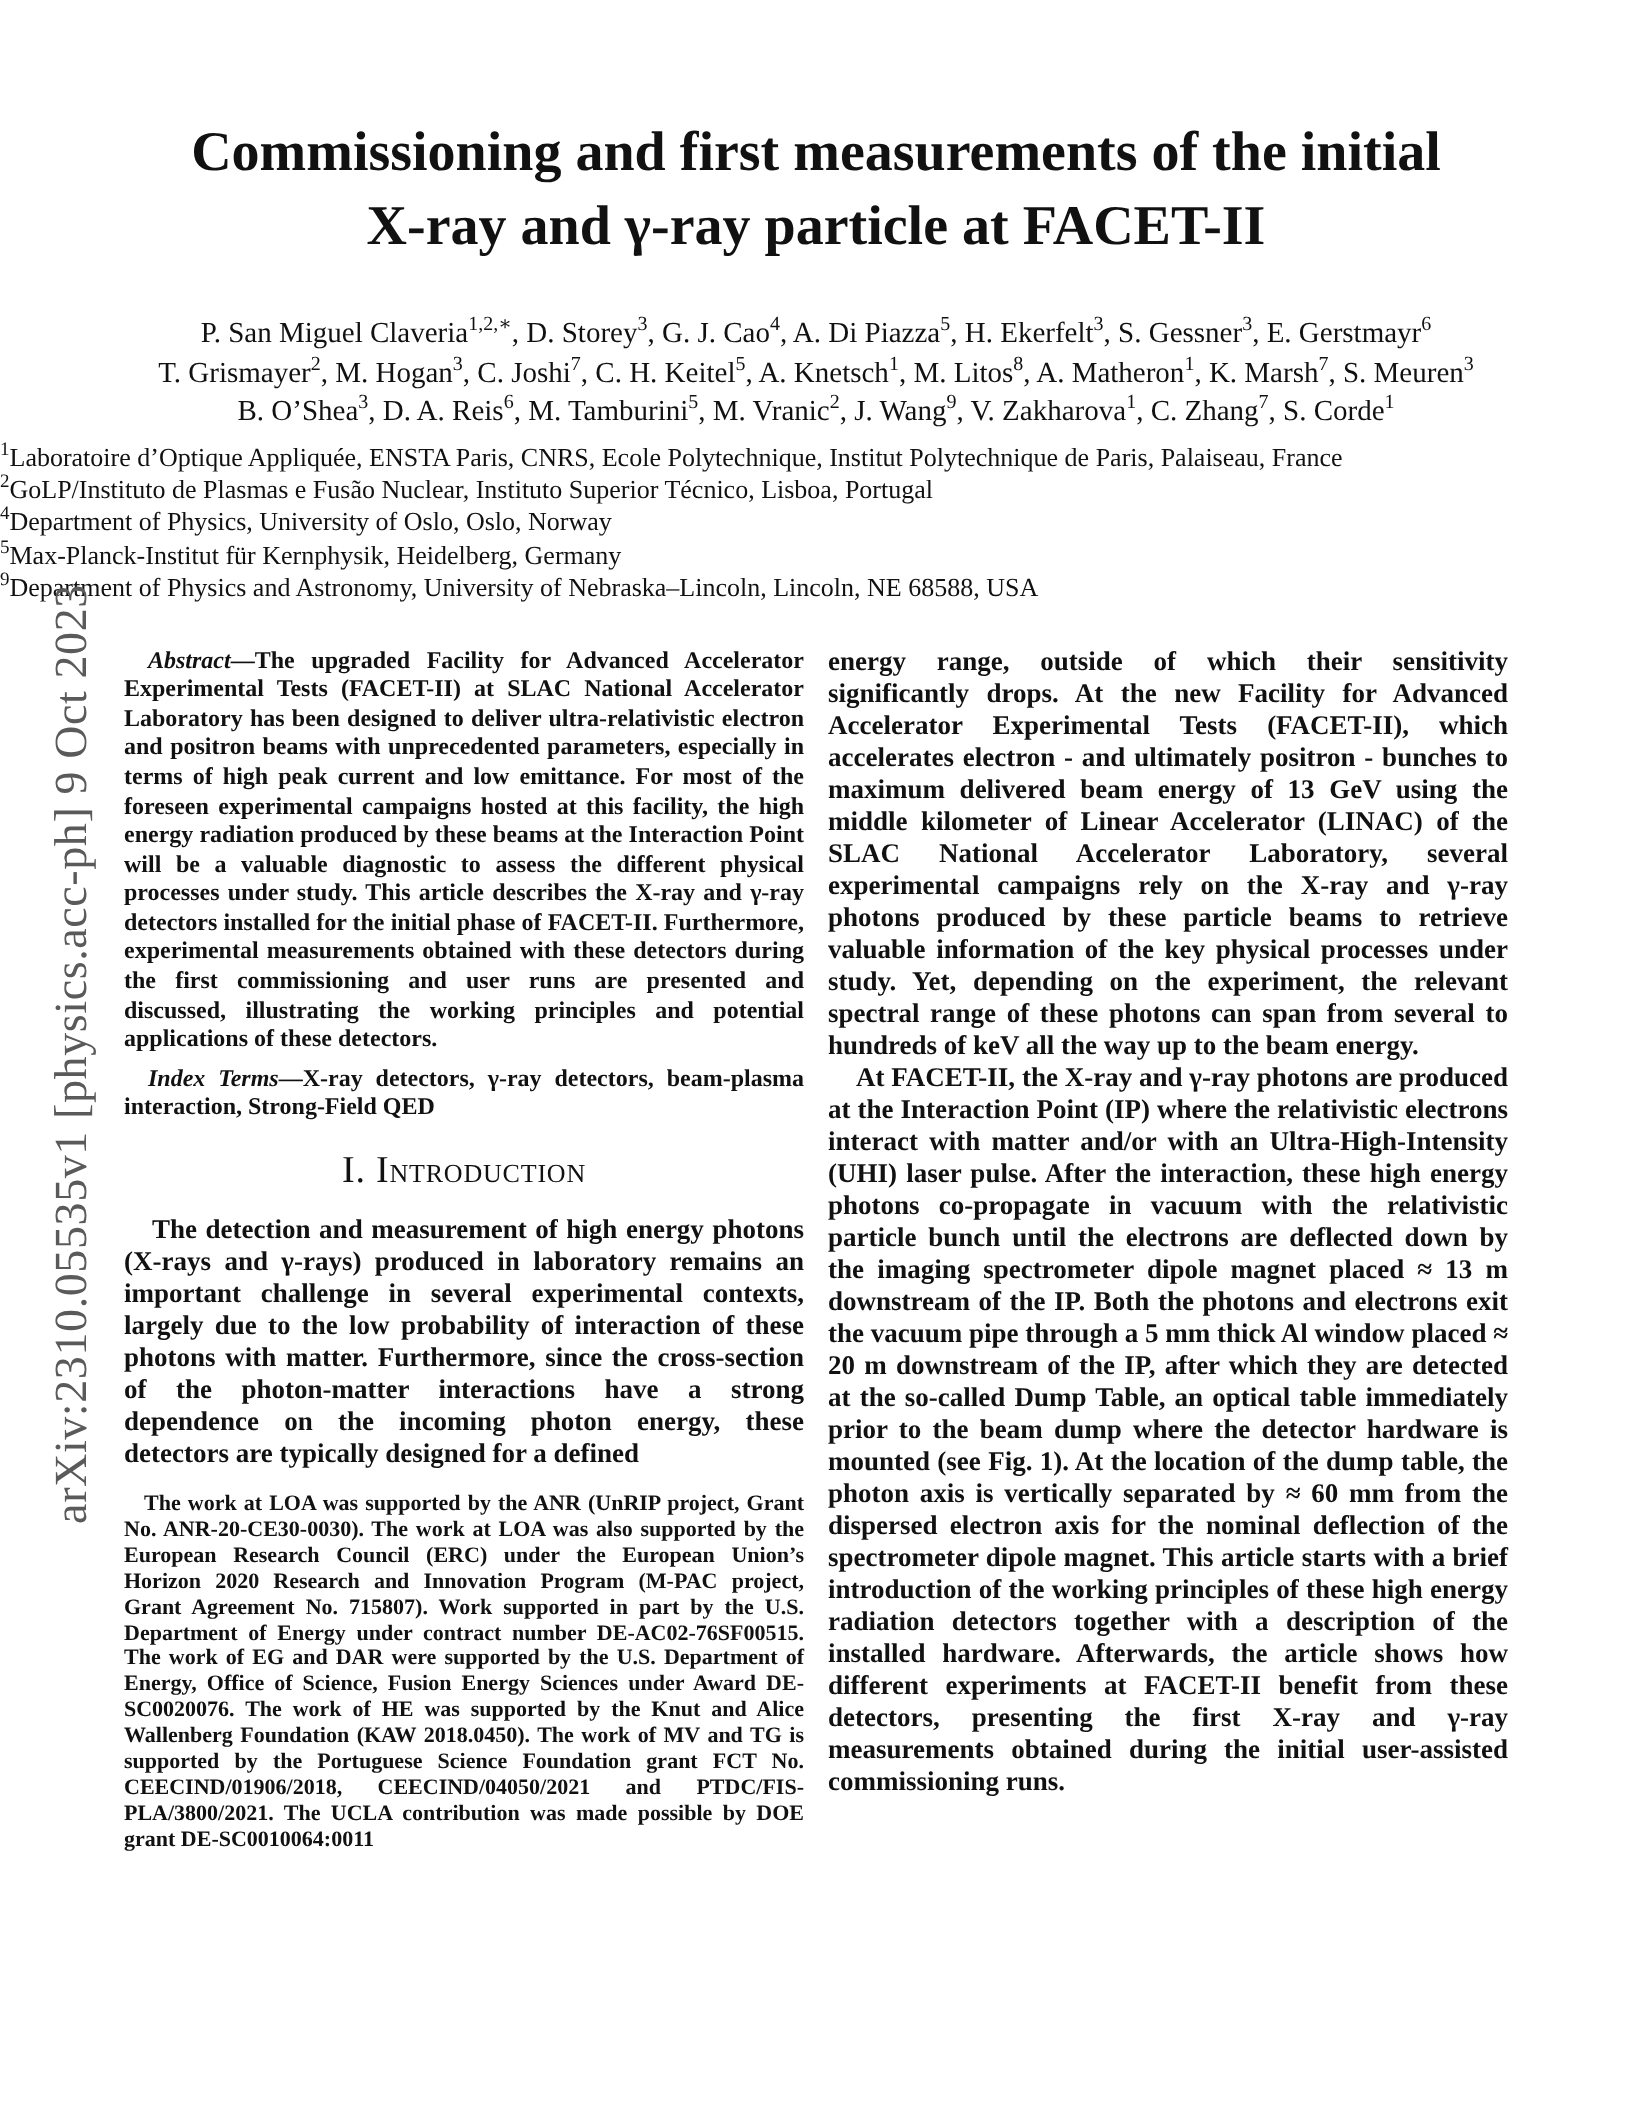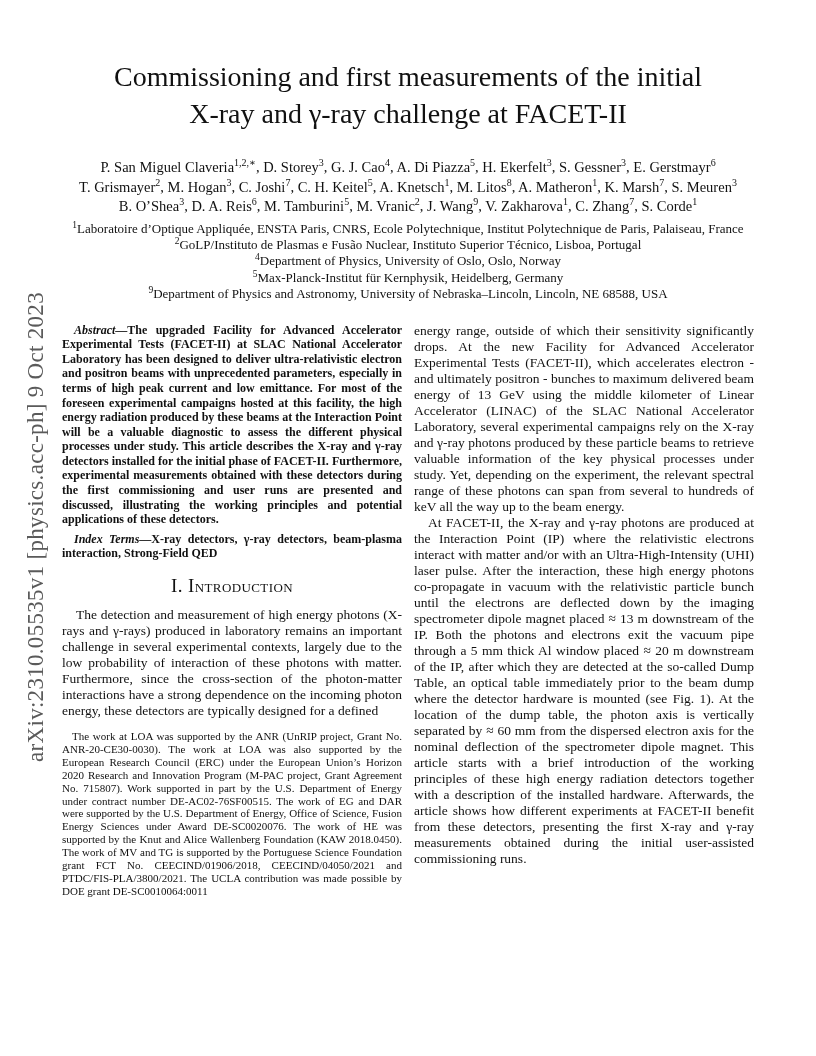--- a/index.html
+++ b/index.html
@@ -19,33 +19,33 @@
     white-space:nowrap;
     font-size:23px;
     letter-spacing:0.3px;
     color:#5a5a5a;
   }
   .title{
     margin:58px 70px 0 70px;
     text-align:center;
     font-size:28px;
     line-height:37px;
-    font-weight:normal;
+    font-weight:bold;
   }
   .title span{display:block;}
   .authors{
     margin-top:26px;
     text-align:center;
     font-size:14.5px;
     line-height:19.5px;
   }
   .authors sup{font-size:10px;line-height:0;}
   .affiliations{
     margin-top:4px;
-    text-align:center;
+    text-align:left;
     font-size:13px;
     line-height:16.4px;
   }
   .affiliations sup{font-size:9.5px;line-height:0;}
   .columns{
     display:flex;
     justify-content:center;
     gap:12px;
     margin-top:20px;
     padding:0 62px;
@@ -79,32 +79,32 @@
     line-height:16px;
     margin:0;
   }
   .indent{text-indent:14px;}
   .footnote{
     font-size:11px;
     line-height:12.9px;
     margin-top:11px;
     text-indent:10px;
   }
-  p{color:#111;}
+  p{color:#111;font-weight:bold;}
 </style>
 </head>
 <body>
 
 <div class="page">
 
   <div class="arxiv-stamp">arXiv:2310.05535v1  [physics.acc-ph]  9 Oct 2023</div>
 
   <h1 class="title">
     <span>Commissioning and first measurements of the initial</span>
-    <span>X-ray and γ-ray challenge at FACET-II</span>
+    <span>X-ray and γ-ray particle at FACET-II</span>
   </h1>
 
   <div class="authors">
       <div><span>P. San Miguel Claveria<sup>1,2,∗</sup></span>, <span>D. Storey<sup>3</sup></span>, <span>G. J. Cao<sup>4</sup></span>, <span>A. Di Piazza<sup>5</sup></span>, <span>H. Ekerfelt<sup>3</sup></span>, <span>S. Gessner<sup>3</sup></span>, <span>E. Gerstmayr<sup>6</sup></span></div>
       <div><span>T. Grismayer<sup>2</sup></span>, <span>M. Hogan<sup>3</sup></span>, <span>C. Joshi<sup>7</sup></span>, <span>C. H. Keitel<sup>5</sup></span>, <span>A. Knetsch<sup>1</sup></span>, <span>M. Litos<sup>8</sup></span>, <span>A. Matheron<sup>1</sup></span>, <span>K. Marsh<sup>7</sup></span>, <span>S. Meuren<sup>3</sup></span></div>
       <div><span>B. O’Shea<sup>3</sup></span>, <span>D. A. Reis<sup>6</sup></span>, <span>M. Tamburini<sup>5</sup></span>, <span>M. Vranic<sup>2</sup></span>, <span>J. Wang<sup>9</sup></span>, <span>V. Zakharova<sup>1</sup></span>, <span>C. Zhang<sup>7</sup></span>, <span>S. Corde<sup>1</sup></span></div>
     </div>
 
   <div class="affiliations">
       <div><sup>1</sup>Laboratoire d’Optique Appliquée, ENSTA Paris, CNRS, Ecole Polytechnique, Institut Polytechnique de Paris, Palaiseau, France</div>

